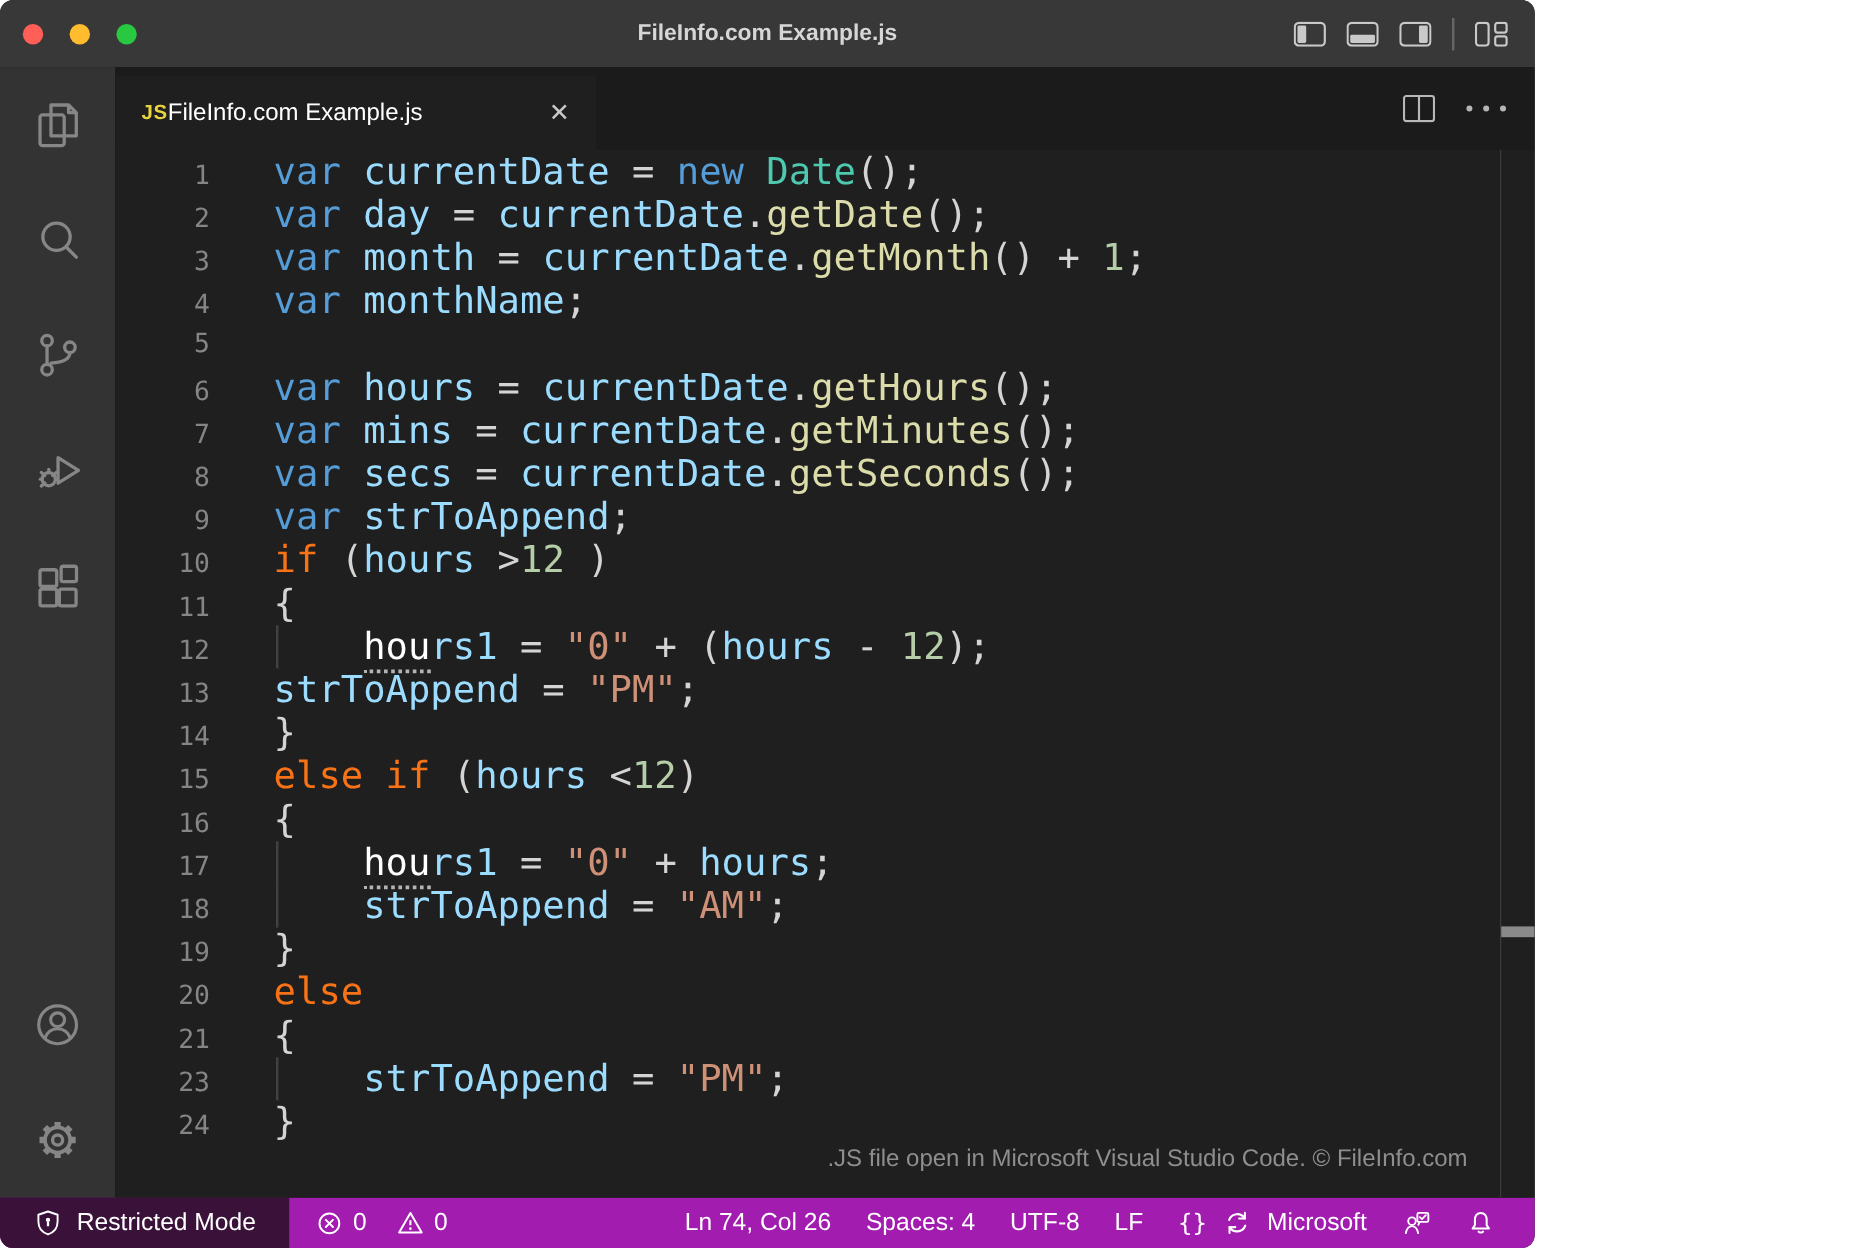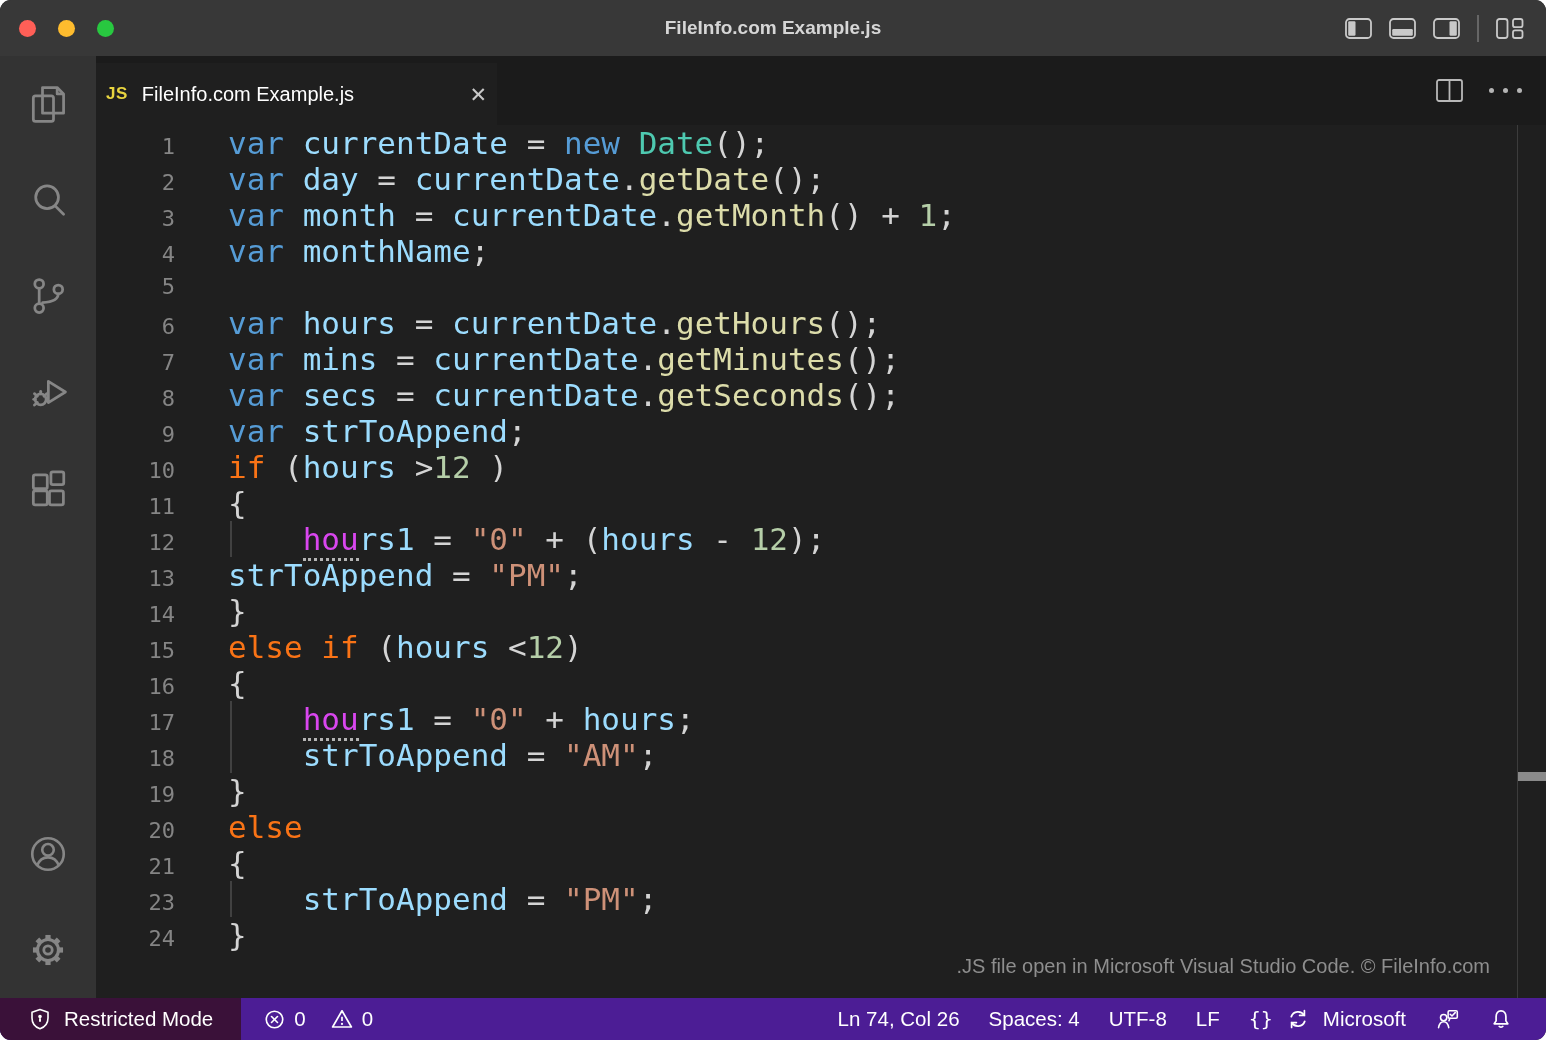--- a/index.html
+++ b/index.html
@@ -1,18 +1,18 @@
 <!DOCTYPE html>
 <html><head>
 <meta charset="utf-8">
 <style>
   * { box-sizing: border-box; }
   body { margin: 0; background: #ffffff; font-family: "Liberation Sans", sans-serif; }
 
-  .window { position: relative; width: 1546px; height: 1040px; border-radius: 11px;
+  .window { position: relative; width: 1279px; height: 1040px; border-radius: 11px;
             overflow: hidden; background: #1f1f1f; }
 
   
   .titlebar { height: 56px; background: #383838; position: relative;
               display: flex; align-items: center; }
   .traffic { position: absolute; left: 19px; top: 0; height: 56px;
              display: flex; align-items: center; gap: 22px; }
   .tl { width: 17px; height: 17px; border-radius: 50%; }
   .tl.red    { background: #ff5f57; }
   .tl.yellow { background: #febc2e; }
@@ -27,21 +27,21 @@
   .activitybar { width: 96px; background: #333333; display: flex; flex-direction: column;
                  align-items: center; flex: none; }
   .ab-item { width: 96px; height: 96px; display: flex; align-items: center; justify-content: center; }
   .ab-bottom { margin-top: auto; }
 
   .editor-col { flex: 1; display: flex; flex-direction: column; min-width: 0; }
 
   
   .tabbar { height: 69px; background: #1b1b1b; display: flex; align-items: flex-end; position: relative; }
   .tab { height: 62px; width: 401px; background: #1f1f1f; display: flex; align-items: center;
-         padding: 0 10px; gap: 14px; cursor: default; }
+         padding: 0 22px; cursor: default; }
   .js-badge { color: #e8d43f; font-weight: bold; font-size: 17px; letter-spacing: .5px; }
   .tab-label { color: #ffffff; font-size: 20px; flex: 1; white-space: nowrap; }
   .tab-close { color: #c8c8c8; font-size: 21px; line-height: 1; }
   .tab-actions { position: absolute; right: 24px; top: 0; height: 69px;
                  display: flex; align-items: center; gap: 26px; }
   .ellipsis { display: flex; gap: 9px; }
   .ellipsis i { width: 5px; height: 5px; border-radius: 50%; background: #b5b5b5; }
 
   
   .editor { flex: 1; position: relative; background: #1f1f1f; overflow: hidden; }
@@ -53,30 +53,30 @@
   .code.guide::before { content: ""; position: absolute; left: 55px; top: 0; bottom: 0;
                         width: 1.5px; background: #414141; }
   .tk-kw   { color: #569cd6; }
   .tk-ctrl { color: #f97316; }
   .tk-id   { color: #9cdcfe; }
   .tk-fn   { color: #dcdcaa; }
   .tk-cls  { color: #4ec9b0; }
   .tk-num  { color: #b5cea8; }
   .tk-str  { color: #ce9178; }
   .tk-op   { color: #d4d4d4; }
-  .tk-hint { color: #d946ef; border-bottom: 3px dotted #b4b4b4; padding-bottom: 1px; }
+  .tk-hint { color: #ffffff; border-bottom: 3px dotted #b4b4b4; padding-bottom: 1px; }
 
   .watermark { position: absolute; right: 56px; bottom: 20px; color: #8e8e8e;
                font-size: 20px; white-space: nowrap; }
   .overview-ruler { position: absolute; top: 0; right: 0; width: 29px; height: 100%;
                     border-left: 1px solid #3c3c3c; }
   .cursor-marker { position: absolute; top: 647px; left: 0; right: 0; height: 9px; background: #8a8a8a; }
 
   
-  .statusbar { height: 42px; background: #4c1d95; display: flex; align-items: center;
+  .statusbar { height: 42px; background: #a21caf; display: flex; align-items: center;
                color: #ffffff; font-size: 20.5px; }
   .sb-restricted { height: 100%; background: #3a1139; display: flex; align-items: center;
                    padding: 0 28px; gap: 12px; cursor: pointer; }
   .sb-problems { display: flex; align-items: center; gap: 8px; margin-left: 22px; cursor: pointer; }
   .sb-problems .pad { width: 8px; }
   .sb-right { margin-left: auto; display: flex; align-items: center; gap: 29px;
               padding-right: 33px; }
   .sb-item { cursor: pointer; white-space: nowrap; display: flex; align-items: center; }
   .lang-group { display: flex; align-items: center; gap: 13px; }
   .braces { font-family: "DejaVu Sans Mono", monospace; font-size: 20px; }

